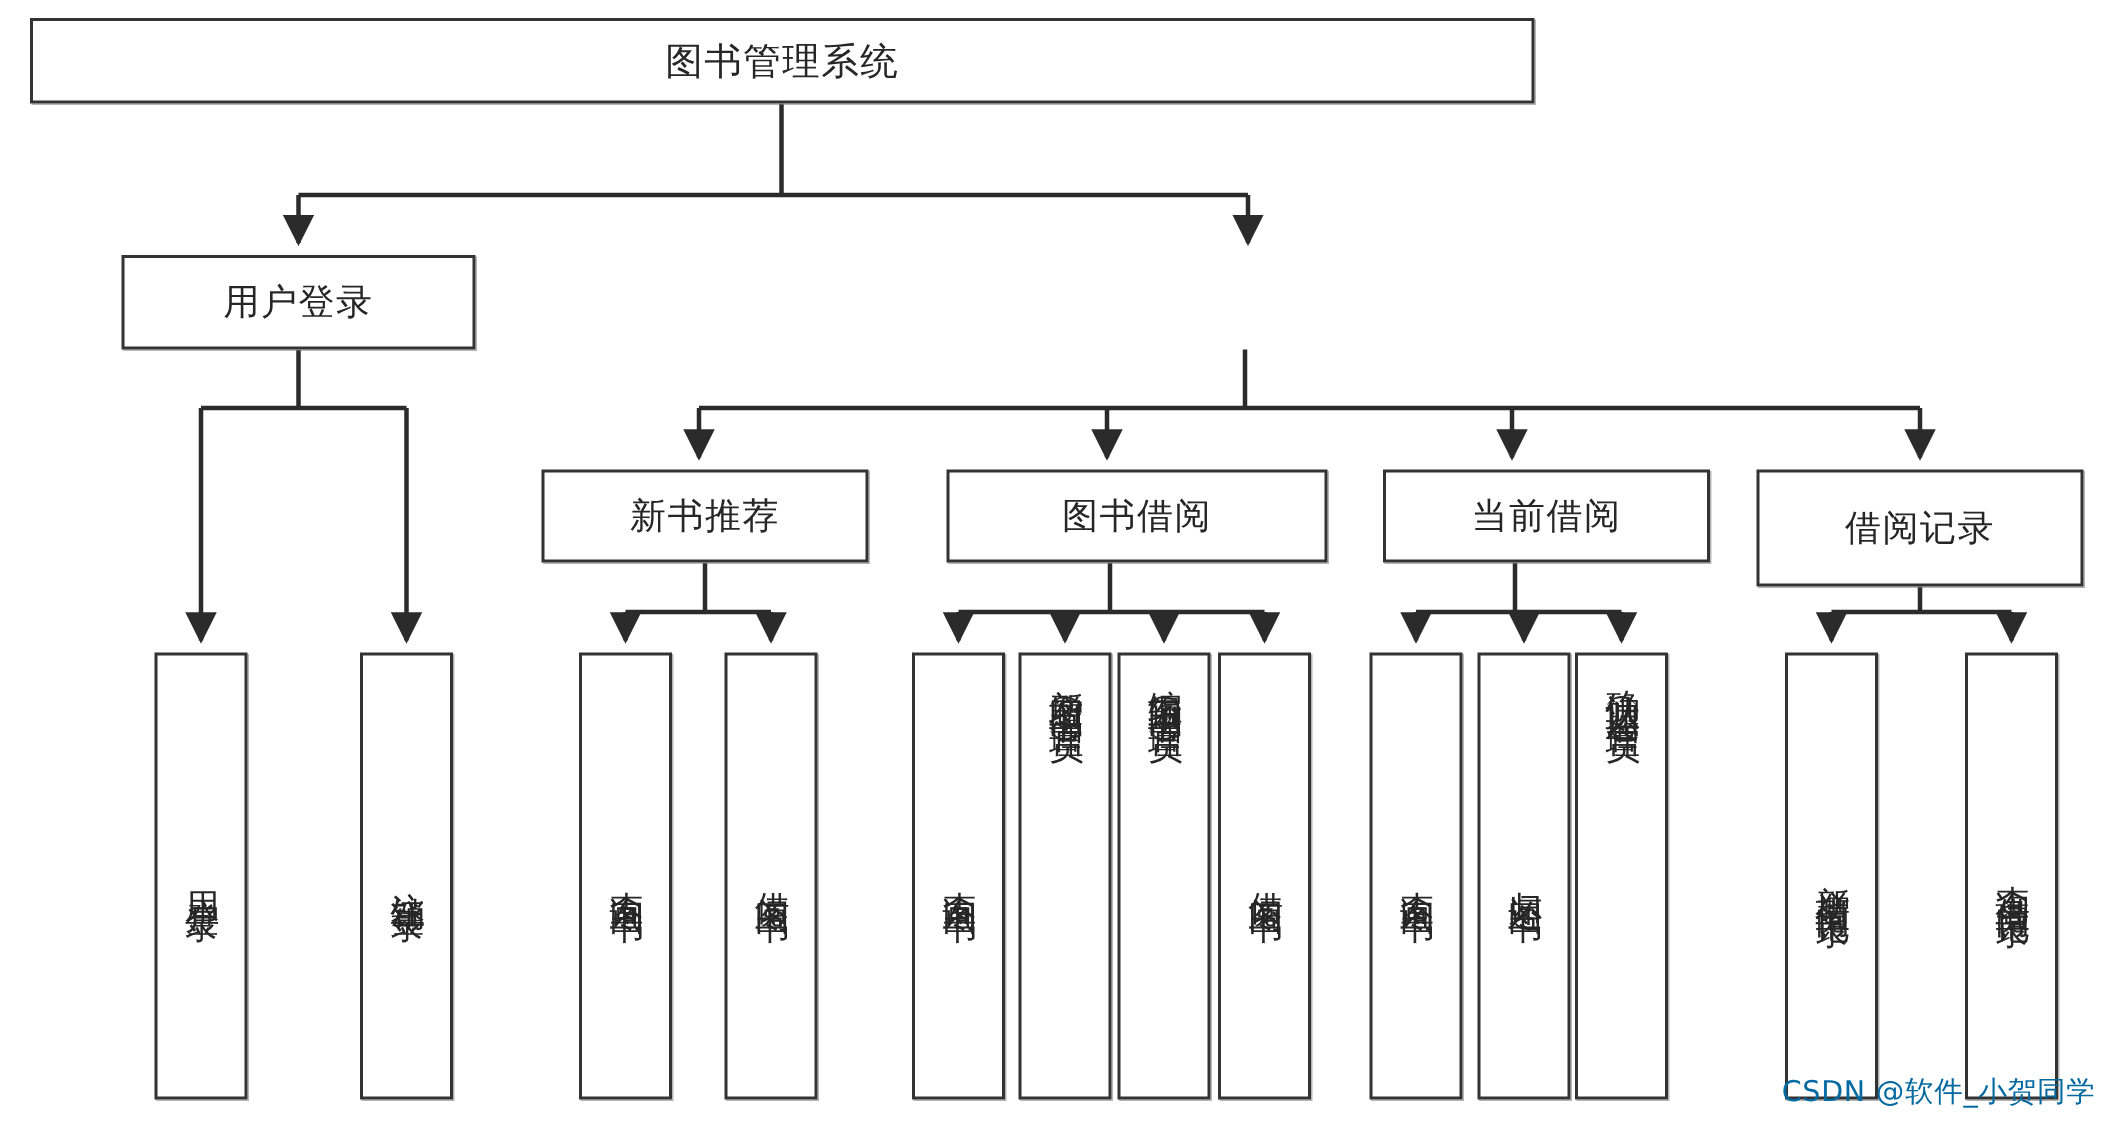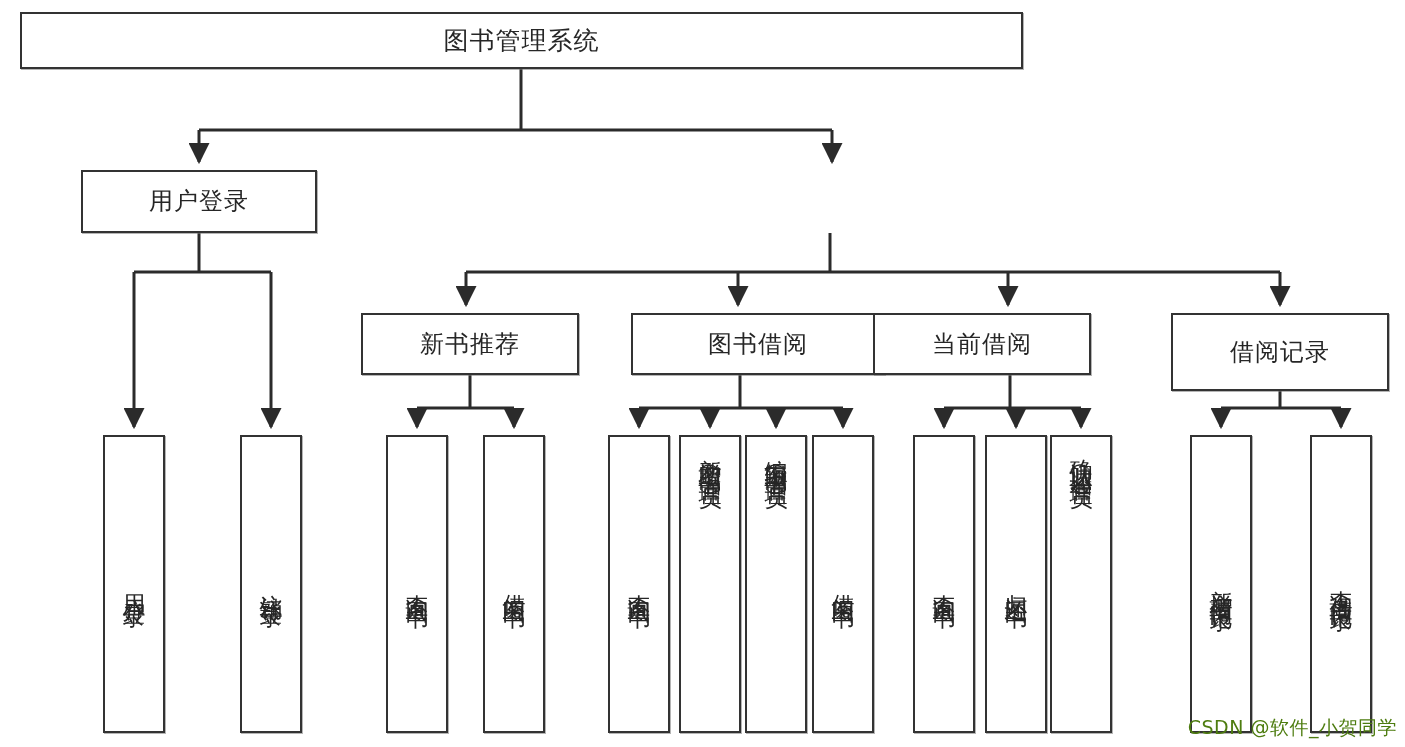--- a/index.html
+++ b/index.html
@@ -71,21 +71,21 @@
   .node.leaf.short {
     align-items: center;
     padding-top: 0;
   }
 
   .watermark {
     position: absolute;
     right: 8px;
     bottom: 6px;
     font-size: 19px;
-    color: #4d7c0f;
+    color: #0369a1;
     letter-spacing: 0.5px;
     white-space: nowrap;
   }
 </style>
 </head>
 <body>
 
 <div id="diagram-root">
 
   <svg class="connectors" viewBox="0 0 1405 747" xmlns="http://www.w3.org/2000/svg">
@@ -145,21 +145,21 @@
   <div class="node level2" style="left: 81px; top: 170px; width: 236px; height: 63px;">
     <span class="node-label">用户登录</span>
   </div>
 
   <div class="node level3" style="left: 361px; top: 313px; width: 218px; height: 62px;">
     <span class="node-label">新书推荐</span>
   </div>
   <div class="node level3" style="left: 631px; top: 313px; width: 254px; height: 62px;">
     <span class="node-label">图书借阅</span>
   </div>
-  <div class="node level3" style="left: 873px; top: 313px; width: 218px; height: 62px;">
+  <div class="node level3" style="left: 922px; top: 313px; width: 218px; height: 62px;">
     <span class="node-label">当前借阅</span>
   </div>
   <div class="node level3" style="left: 1171px; top: 313px; width: 218px; height: 78px;">
     <span class="node-label">借阅记录</span>
   </div>
 
   <div class="node leaf short" style="left: 103px; top: 435px; width: 62px; height: 298px;">
     <span class="node-label">用户登录</span>
   </div>
   <div class="node leaf short" style="left: 240px; top: 435px; width: 62px; height: 298px;">

